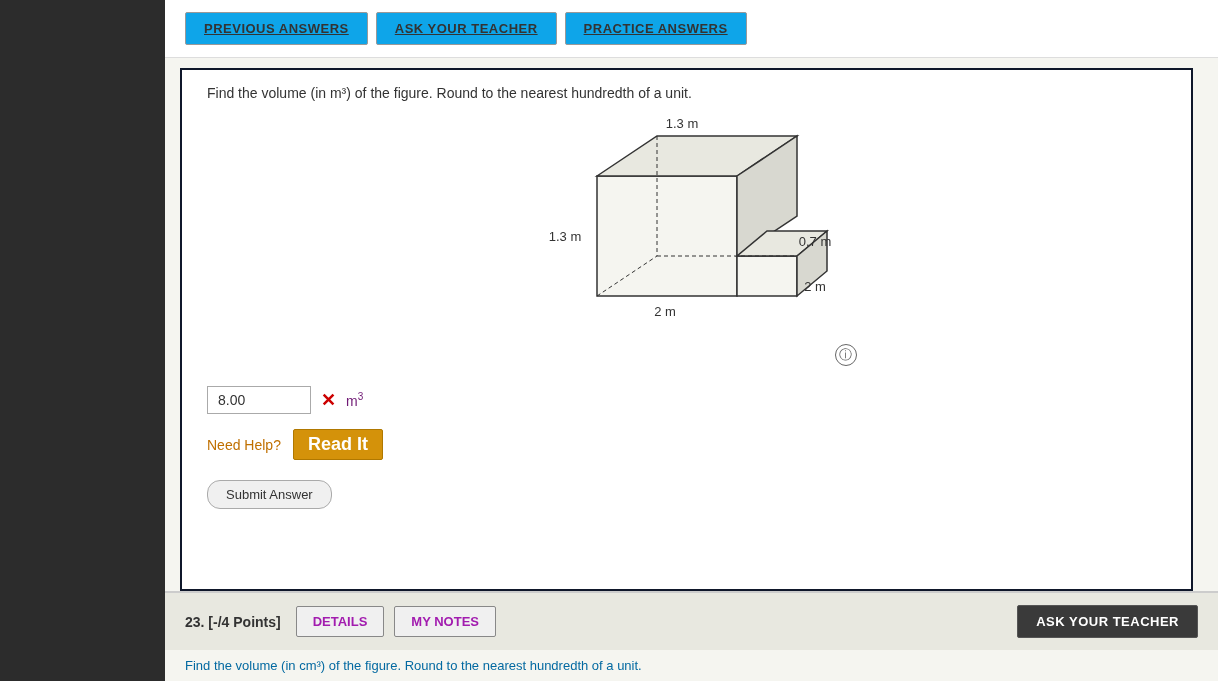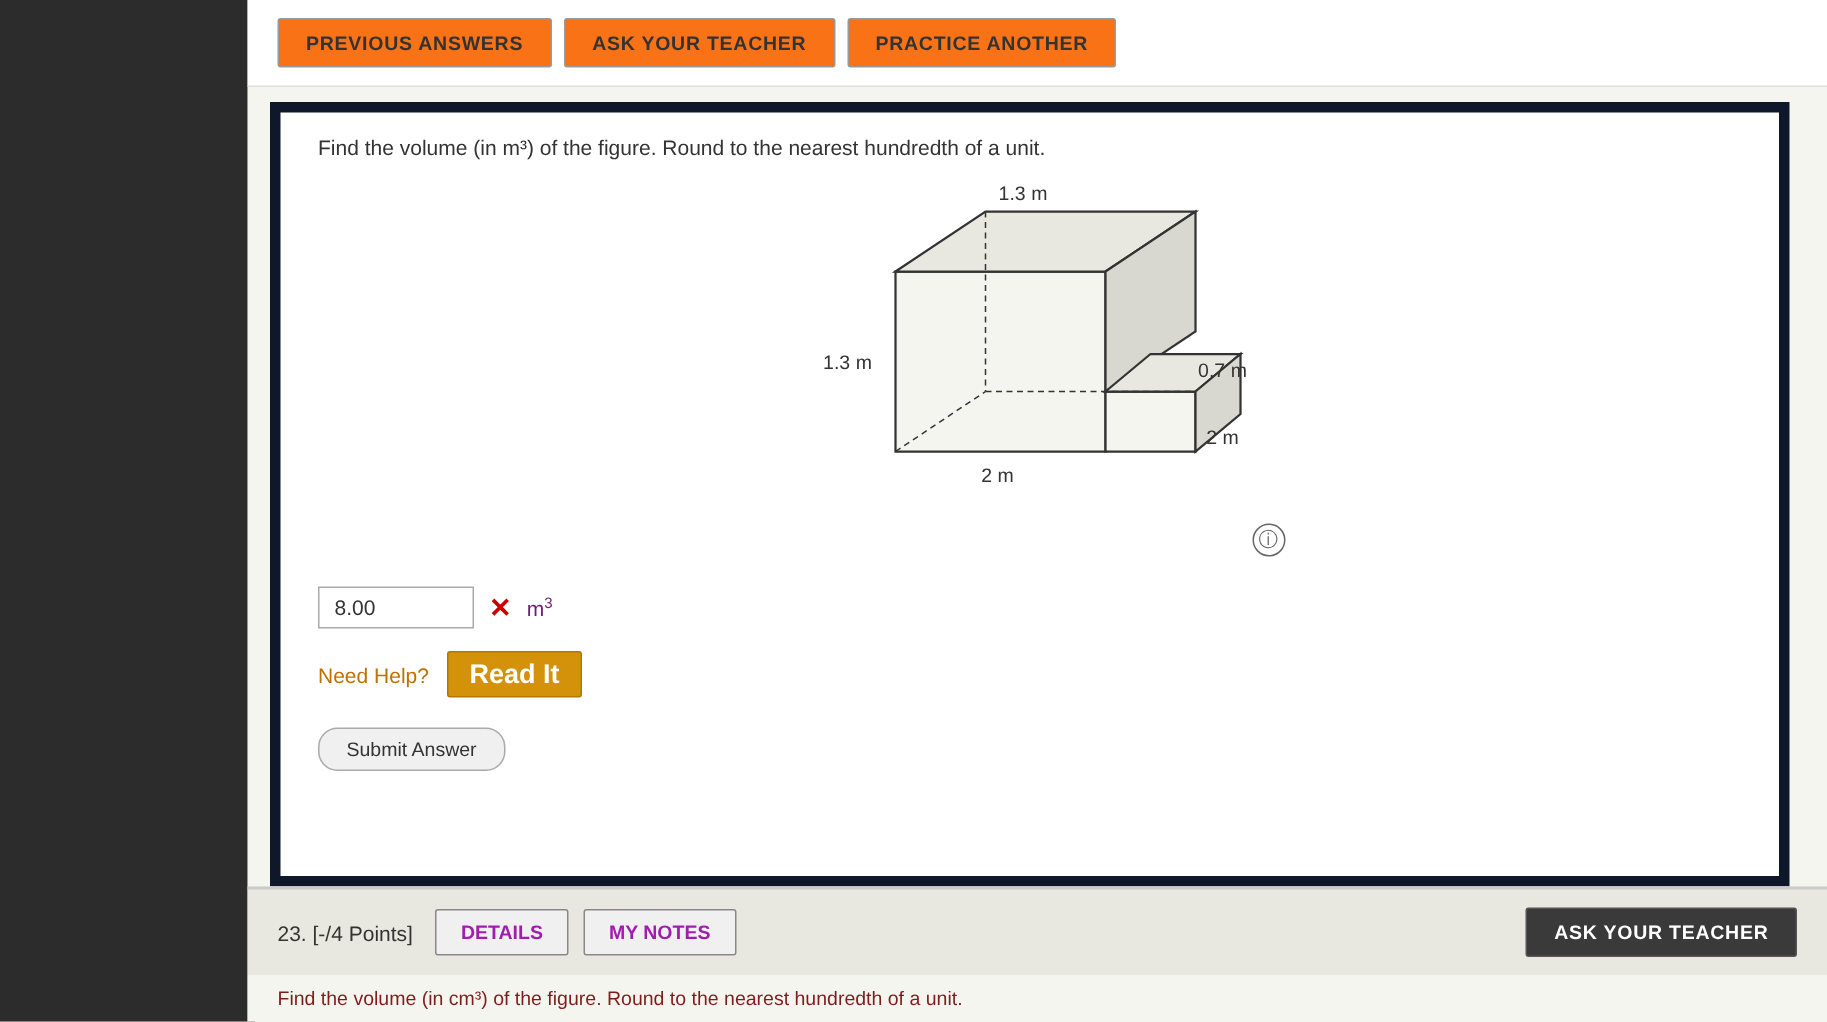--- a/index.html
+++ b/index.html
@@ -30,31 +30,32 @@
       background: #ffffff;
       border-bottom: 1px solid #ddd;
       padding: 12px 20px;
       display: flex;
       gap: 8px;
       align-items: center;
     }
     .top-btn {
       padding: 8px 18px;
       border: 1px solid #999;
-      background: #f97316;
+      background: #0ea5e9;
       cursor: pointer;
       font-size: 13px;
       font-weight: bold;
       color: #333;
       letter-spacing: 0.5px;
       border-radius: 2px;
+      text-decoration: underline;
     }
     .question-area {
       background: #ffffff;
-      border: 7px solid #0f172a;
+      border: 2px solid #0f172a;
       margin: 10px 25px 0 15px;
       padding: 15px 25px;
       flex: 1;
     }
     .question-text {
       font-size: 14px;
       color: #333;
       margin-bottom: 15px;
     }
     .figure-container {
@@ -127,21 +128,21 @@
     .bottom-bar {
       background: #e8e8e0;
       border-top: 2px solid #ccc;
       padding: 12px 20px;
       display: flex;
       align-items: center;
       gap: 10px;
     }
     .points-label {
       font-size: 14px;
-      font-weight: normal;
+      font-weight: bold;
       color: #333;
       margin-right: 5px;
     }
     .details-btn, .my-notes-btn {
       padding: 7px 16px;
       border: 1px solid #888;
       background: #f0f0f0;
       font-size: 13px;
       font-weight: bold;
       cursor: pointer;
@@ -155,21 +156,21 @@
       background: #3a3a3a;
       color: #fff;
       font-size: 13px;
       font-weight: bold;
       cursor: pointer;
       letter-spacing: 0.5px;
       border-radius: 2px;
     }
     .bottom-question-text {
       font-size: 13px;
-      color: #7f1d1d;
+      color: #0369a1;
       padding: 8px 20px;
       background: #f5f5f0;
     }
     .info-icon {
       position: absolute;
       right: 80px;
       bottom: 20px;
       width: 22px;
       height: 22px;
       border: 1.5px solid #666;
@@ -185,21 +186,21 @@
 </head>
 <body>
 
 <div class="left-sidebar"></div>
 
 <div class="main-content">
 
   <div class="top-bar">
     <button class="top-btn">PREVIOUS ANSWERS</button>
     <button class="top-btn">ASK YOUR TEACHER</button>
-    <button class="top-btn">PRACTICE ANOTHER</button>
+    <button class="top-btn">PRACTICE ANSWERS</button>
   </div>
 
   <div class="question-area">
     <div class="question-text">Find the volume (in m³) of the figure. Round to the nearest hundredth of a unit.</div>
 
     
     <div class="figure-container">
       <div class="figure-svg-wrap">
         <svg width="360" height="250" viewBox="0 0 360 250" xmlns="http://www.w3.org/2000/svg">
 

